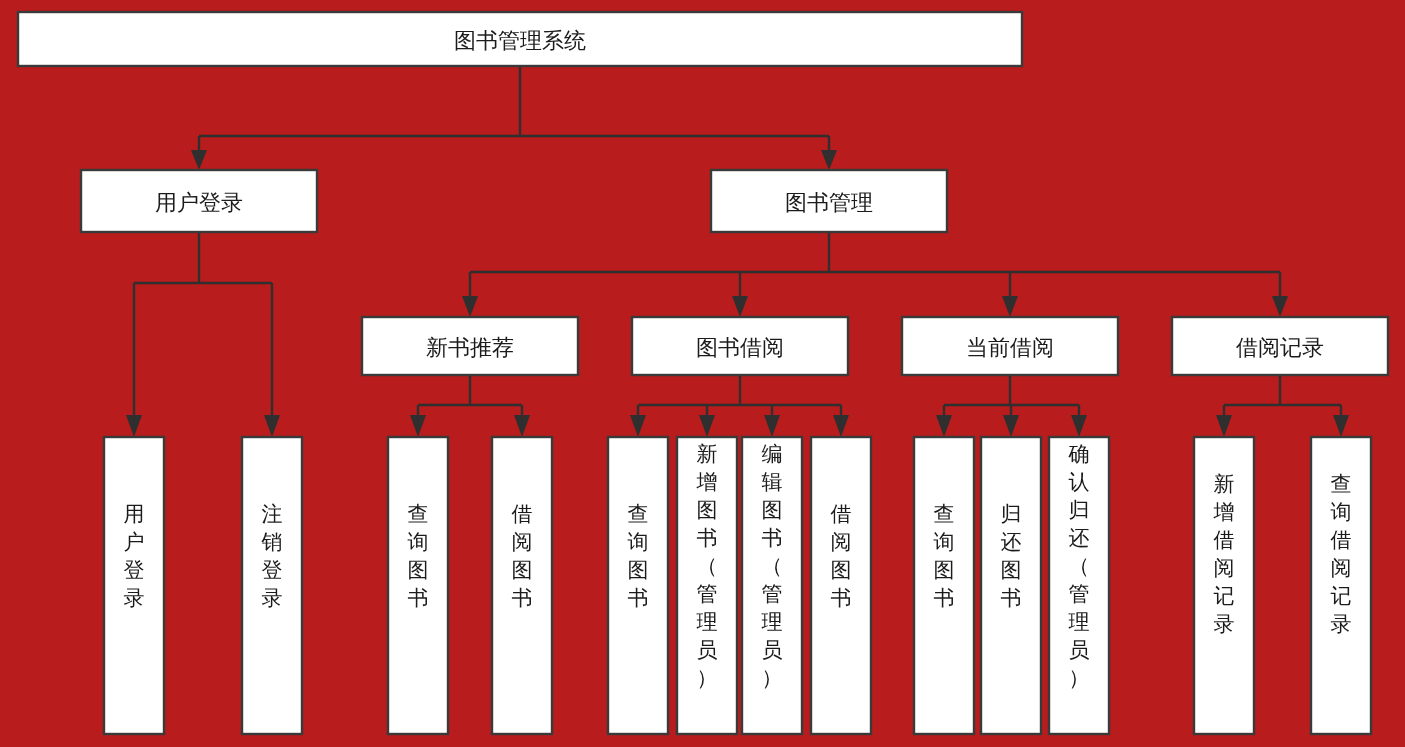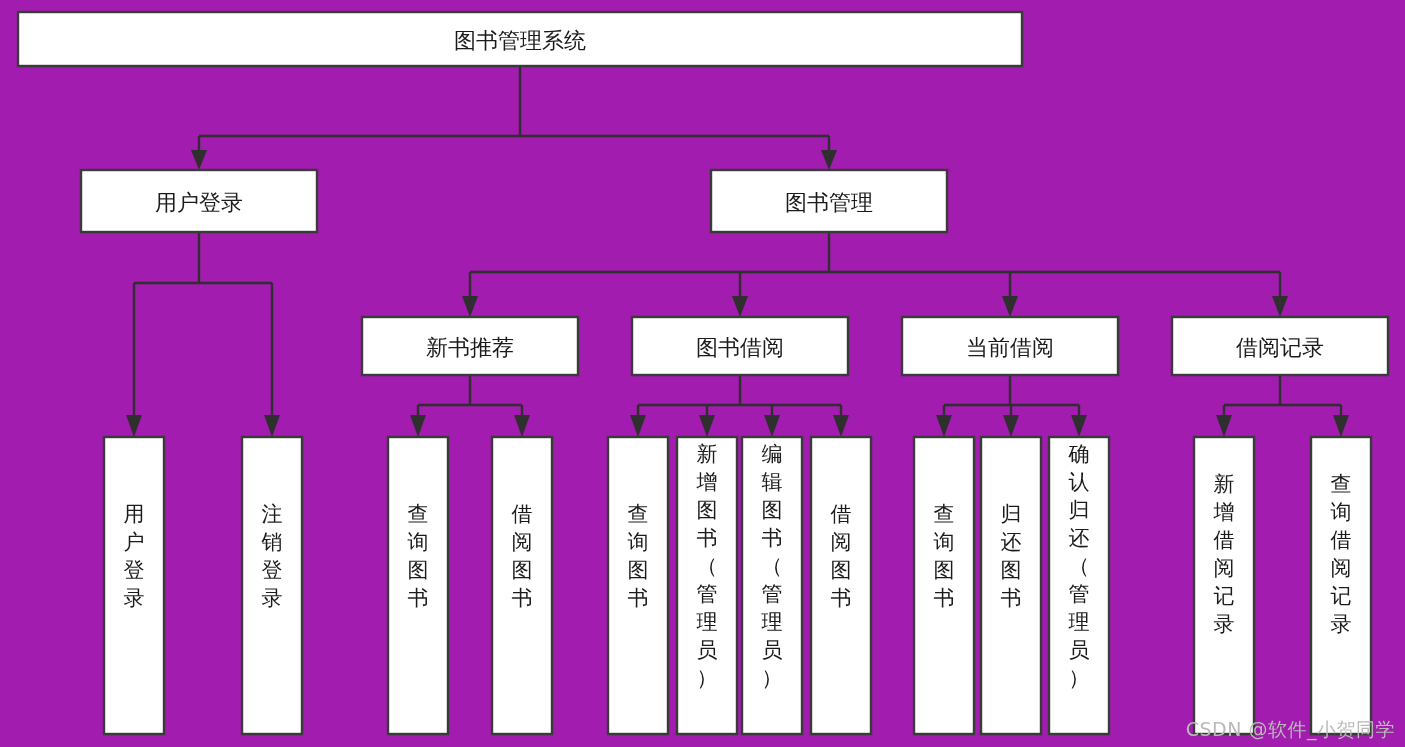--- a/index.html
+++ b/index.html
@@ -10,21 +10,21 @@
   body {
     width: 1405px;
     height: 747px;
     font-family: "DejaVu Sans", "Liberation Sans", sans-serif;
     overflow: hidden;
   }
   #diagram-root {
     position: relative;
     width: 1405px;
     height: 747px;
-    background: #a21caf;
+    background: #b91c1c;
   }
   svg#tree-svg {
     position: absolute;
     left: 0;
     top: 0;
     width: 1405px;
     height: 747px;
     display: block;
   }
   .node-box {
@@ -245,14 +245,13 @@
       <text class="node-label-vert" x="1224" y="491"><tspan x="1224" y="491">新</tspan><tspan x="1224" y="519">增</tspan><tspan x="1224" y="547">借</tspan><tspan x="1224" y="575">阅</tspan><tspan x="1224" y="603">记</tspan><tspan x="1224" y="631">录</tspan></text>
     </g>
 
     <g>
       <rect class="node-box" x="1311" y="437" width="60" height="297"></rect>
       <text class="node-label-vert" x="1341" y="491"><tspan x="1341" y="491">查</tspan><tspan x="1341" y="519">询</tspan><tspan x="1341" y="547">借</tspan><tspan x="1341" y="575">阅</tspan><tspan x="1341" y="603">记</tspan><tspan x="1341" y="631">录</tspan></text>
     </g>
 
   </svg>
 
-  <div class="watermark">CSDN @软件_小贺同学</div>
 </div>
 
 </body></html>

